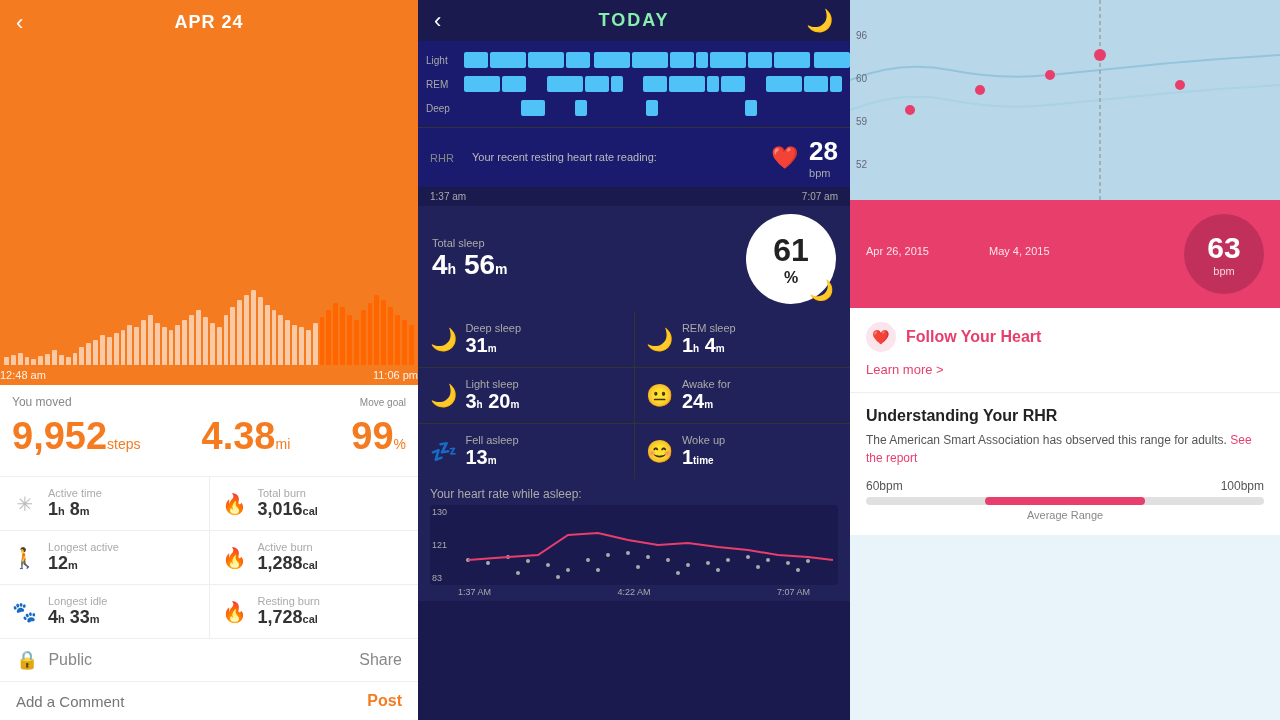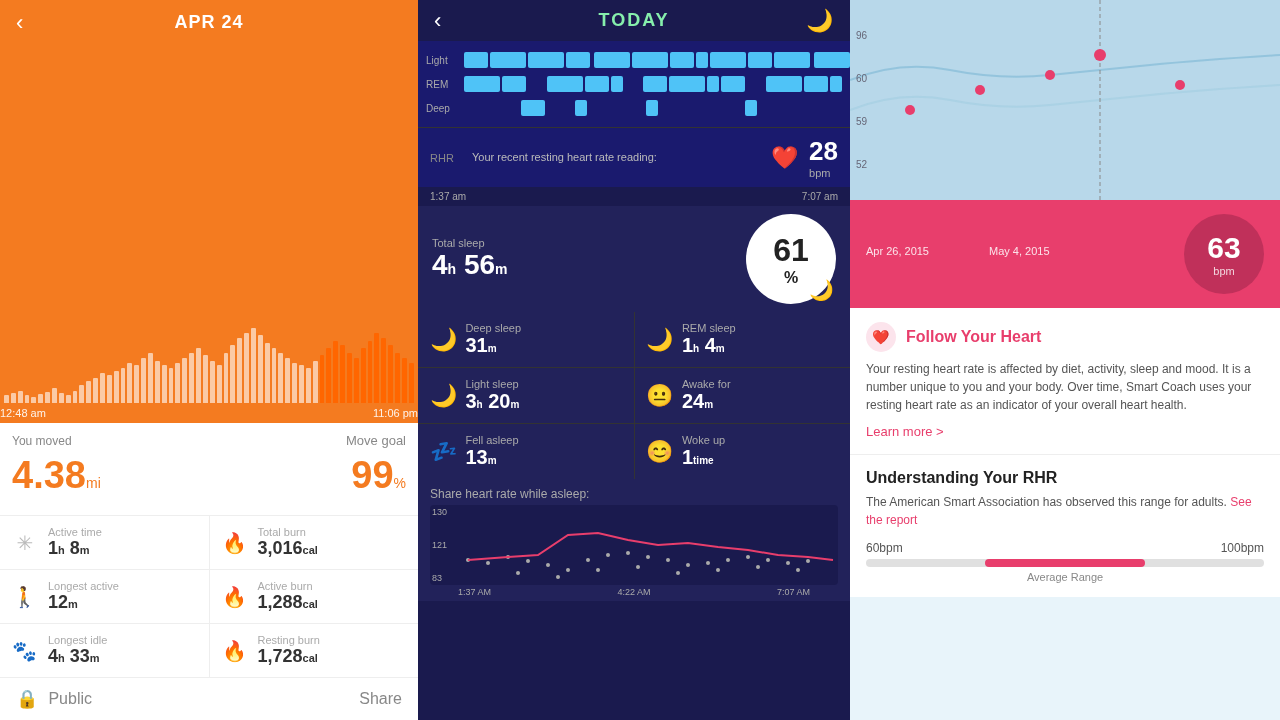--- a/index.html
+++ b/index.html
@@ -80,21 +80,21 @@
       align-items: baseline;
       margin-bottom: 6px;
       gap: 48px;
     }
     .move-label {
       color: #888;
       font-size: 12px;
     }
     .move-goal-label {
       color: #888;
-      font-size: 13px;
+      font-size: 10px;
     }
     .big-stats {
       display: flex;
       justify-content: space-between;
       align-items: baseline;
       margin-bottom: 8px;
     }
     .big-num {
       color: #f47b20;
       font-size: 38px;
@@ -641,20 +641,21 @@
   <div class="time-row">
     <span>12:48 am</span>
     <span>11:06 pm</span>
   </div>
   <div class="stats-section">
     <div class="steps-row">
       <span class="move-label">You moved</span>
       <span class="move-goal-label">Move goal</span>
     </div>
     <div class="big-stats">
+      <span class="big-num"><span>9,952</span><span class="unit">steps</span></span>
       <span class="big-num"><span>4.38</span><span class="unit">mi</span></span>
       <span class="big-num"><span>99</span><span class="unit">%</span></span>
     </div>
   </div>
   <div class="metrics-grid" id="metrics-grid">
       <div class="metric-cell">
     <div class="metric-icon" style="color:#bbb;font-size:20px;">✳</div>
     <div class="metric-info">
       <div class="label">Active time</div>
       <div class="val">1<span style="font-size:11px">h</span> 8<span style="font-size:11px">m</span></div>
@@ -693,20 +694,24 @@
     <div class="metric-info">
       <div class="label">Resting burn</div>
       <div class="val">1,728<span style="font-size:11px">cal</span></div>
     </div>
   </div>
     </div>
   <div class="public-share-bar">
     <span class="lock-icon-wrap">🔒</span>
     <span class="public-text">Public</span>
     <span class="share-text">Share</span>
+  </div>
+  <div class="comment-bar">
+    <input class="comment-input" type="text" id="comment-input" placeholder="Add a Comment" style="">
+    <button class="post-btn">Post</button>
   </div>
 </div>
 
 <div class="mid-panel">
   <div class="mid-header">
     <span class="arrow-left">‹</span>
     <span class="today-title">TODAY</span>
     <span class="moon-icon">🌙</span>
   </div>
   <div class="sleep-chart-area">
@@ -836,21 +841,21 @@
   </div>
       <div class="sleep-cell">
     <div class="sleep-cell-icon">😊</div>
     <div class="sleep-cell-info">
       <div class="sc-label">Woke up</div>
       <div class="sc-val">1<span style="font-size:10px">time</span></div>
     </div>
   </div>
     </div>
   <div class="hr-asleep-section">
-    <div class="hr-asleep-label">Share heart rate while asleep:</div>
+    <div class="hr-asleep-label">Your heart rate while asleep:</div>
     <div class="hr-chart-container">
       <div class="hr-y-labels" id="hr-y-labels">
           <span class="hr-y-label">130</span>
           <span class="hr-y-label">121</span>
           <span class="hr-y-label">83</span>
         </div>
       <svg class="hr-chart-svg" viewBox="0 0 380 80" preserveAspectRatio="none">
 
         <circle cx="10" cy="55" r="2" fill="#aaa"></circle>
         <circle cx="30" cy="58" r="2" fill="#aaa"></circle>
@@ -923,21 +928,20 @@
     <div class="rhr-bpm-circle" style="margin-left:auto;">
       <span class="rhr-bpm-num">63</span>
       <span class="rhr-bpm-unit">bpm</span>
     </div>
   </div>
   <div class="follow-heart-section">
     <div class="fh-header">
       <div class="fh-icon">❤️</div>
       <span class="fh-title">Follow Your Heart</span>
     </div>
-    <p class="fh-text">Your resting heart rate is affected by diet, activity, sleep and mood. It is a number unique to you and your body. Over time, Smart Coach uses your resting heart rate as an indicator of your overall heart health.</p>
     <span class="learn-more">Learn more &gt;</span>
   </div>
   <div class="understand-rhr-section">
     <div class="urhr-title">Understanding Your RHR</div>
     <p class="urhr-text">
       <span>The American Smart Association has observed this range for adults.</span> <span class="see-report">See the report</span>
     </p>
     <div class="bpm-range-row">
       <span class="bpm-range-label">60bpm</span>
       <span class="bpm-range-label">100bpm</span>

